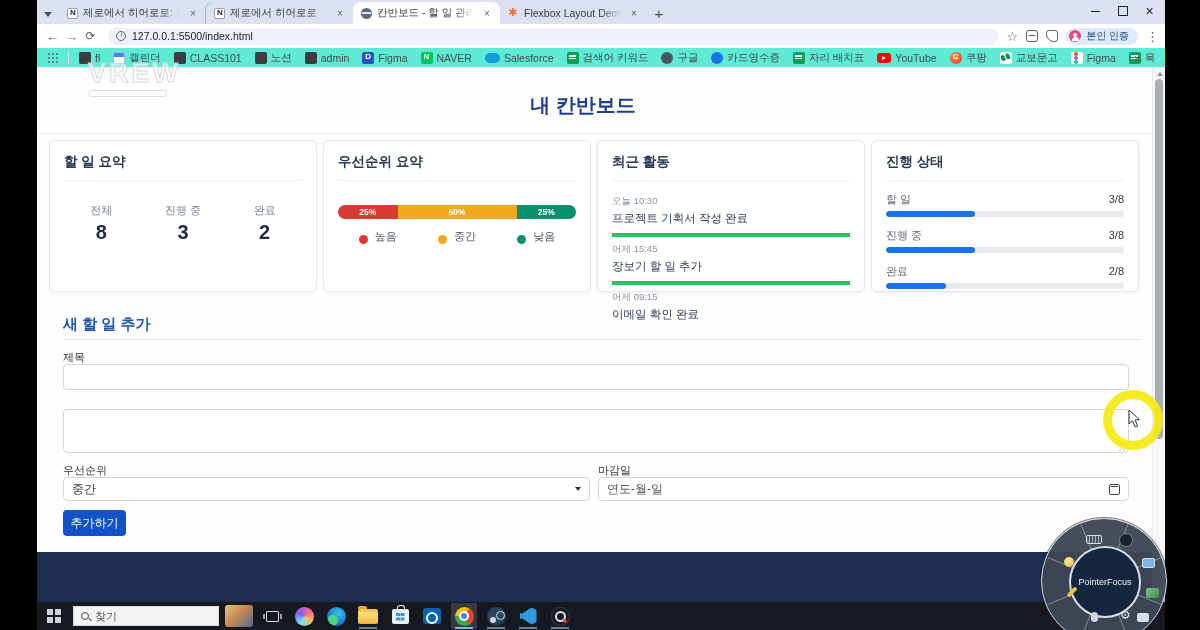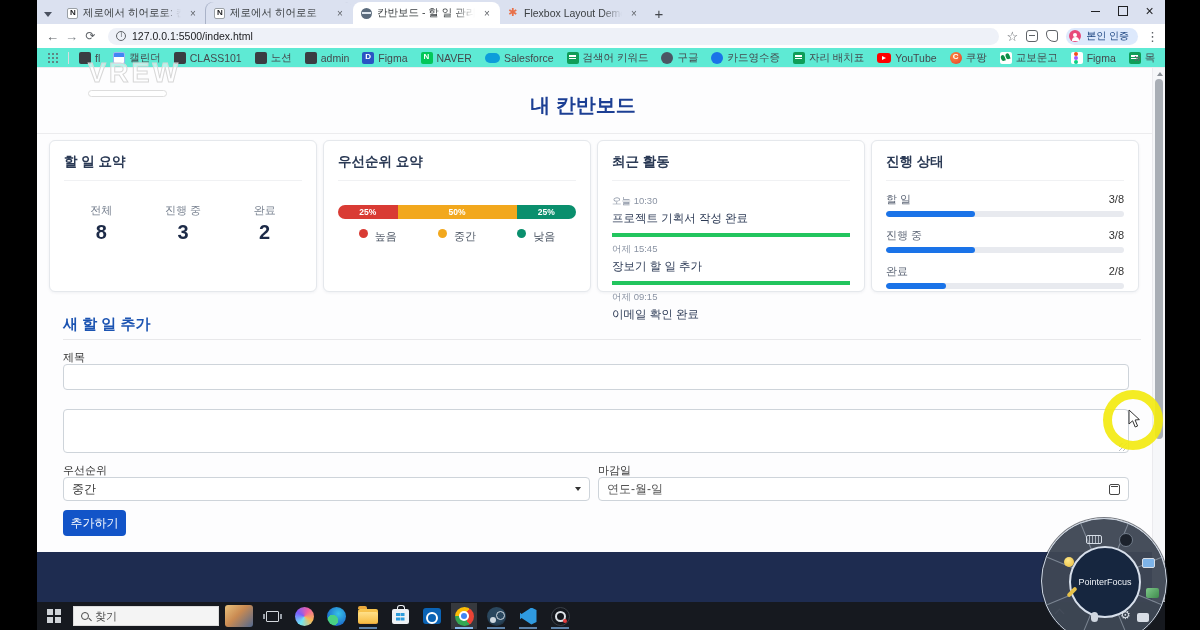--- a/index.html
+++ b/index.html
@@ -89,21 +89,21 @@
 
   .card{position:absolute;top:72px;height:152px;width:268px;background:#fff;border:1px solid #e5e8ec;border-radius:6px;box-shadow:0 1px 3px rgba(20,30,60,.06);padding:12px 14px;}
   .card-title{font-size:13.5px;font-weight:bold;color:#2b3a55;padding-bottom:9px;border-bottom:1px solid #f0f1f3;}
   .stats{display:flex;justify-content:space-around;margin-top:22px;}
   .stat{text-align:center;}
   .stat-label{font-size:11px;color:#77808f;}
   .stat-value{font-size:20px;font-weight:bold;color:#1c2a47;margin-top:3px;}
   .pbar{display:flex;height:14px;border-radius:7px;overflow:hidden;margin-top:24px;}
   .pseg{height:100%;display:flex;align-items:center;justify-content:center;font-size:8.5px;font-weight:bold;color:#fff;}
   .plegend{display:flex;justify-content:space-around;margin-top:10px;}
-  .pl-item{display:flex;align-items:flex-start;gap:7px;}
+  .pl-item{display:flex;align-items:flex-end;gap:7px;}
   .pl-dot{width:9px;height:9px;border-radius:50%;}
   .pl-label{font-size:11px;color:#4b5563;}
   .act-list{margin-top:8px;}
   .act-item{padding:6px 0 7px;border-bottom:4px solid #22c55e;}
   .act-item:last-child{border-bottom:none;}
   .act-time{font-size:9.5px;color:#8a93a3;}
   .act-text{font-size:11.5px;color:#2c3a55;margin-top:3px;}
   .prog-row{margin-top:11px;}
   .prog-head{display:flex;justify-content:space-between;align-items:baseline;}
   .prog-label{font-size:11px;color:#5c6575;}

